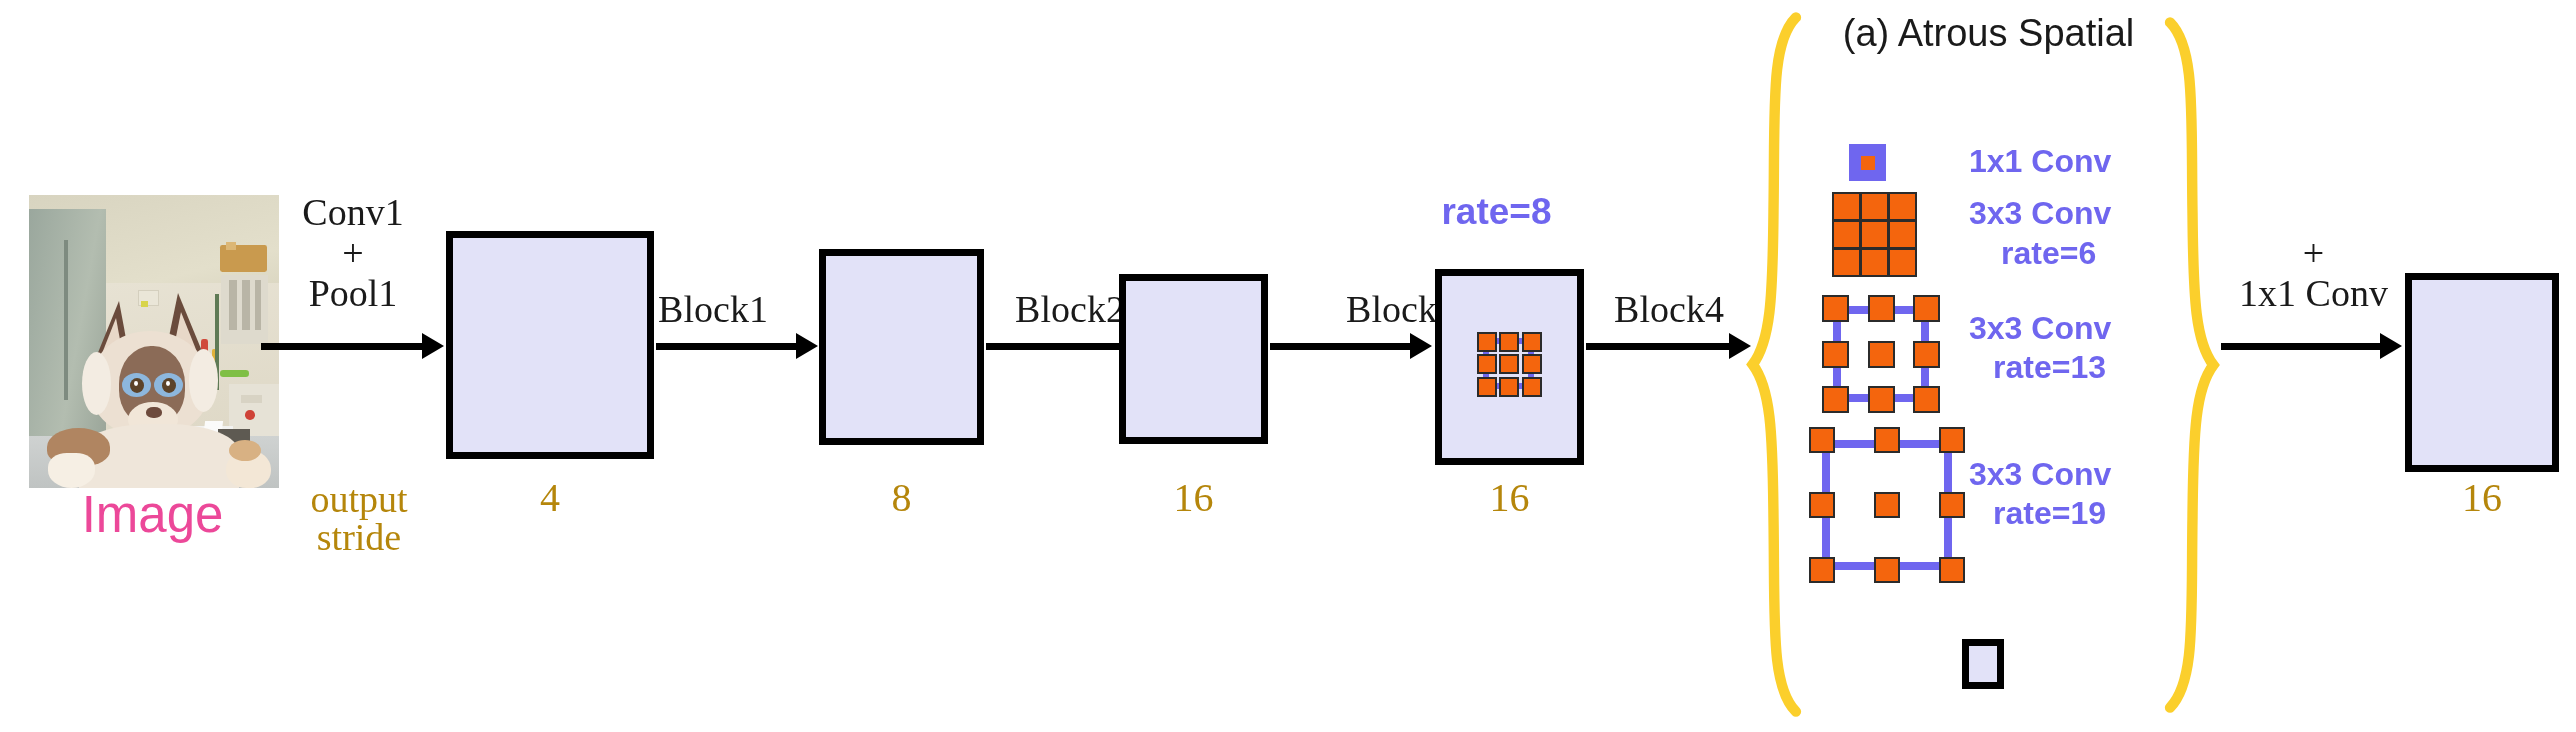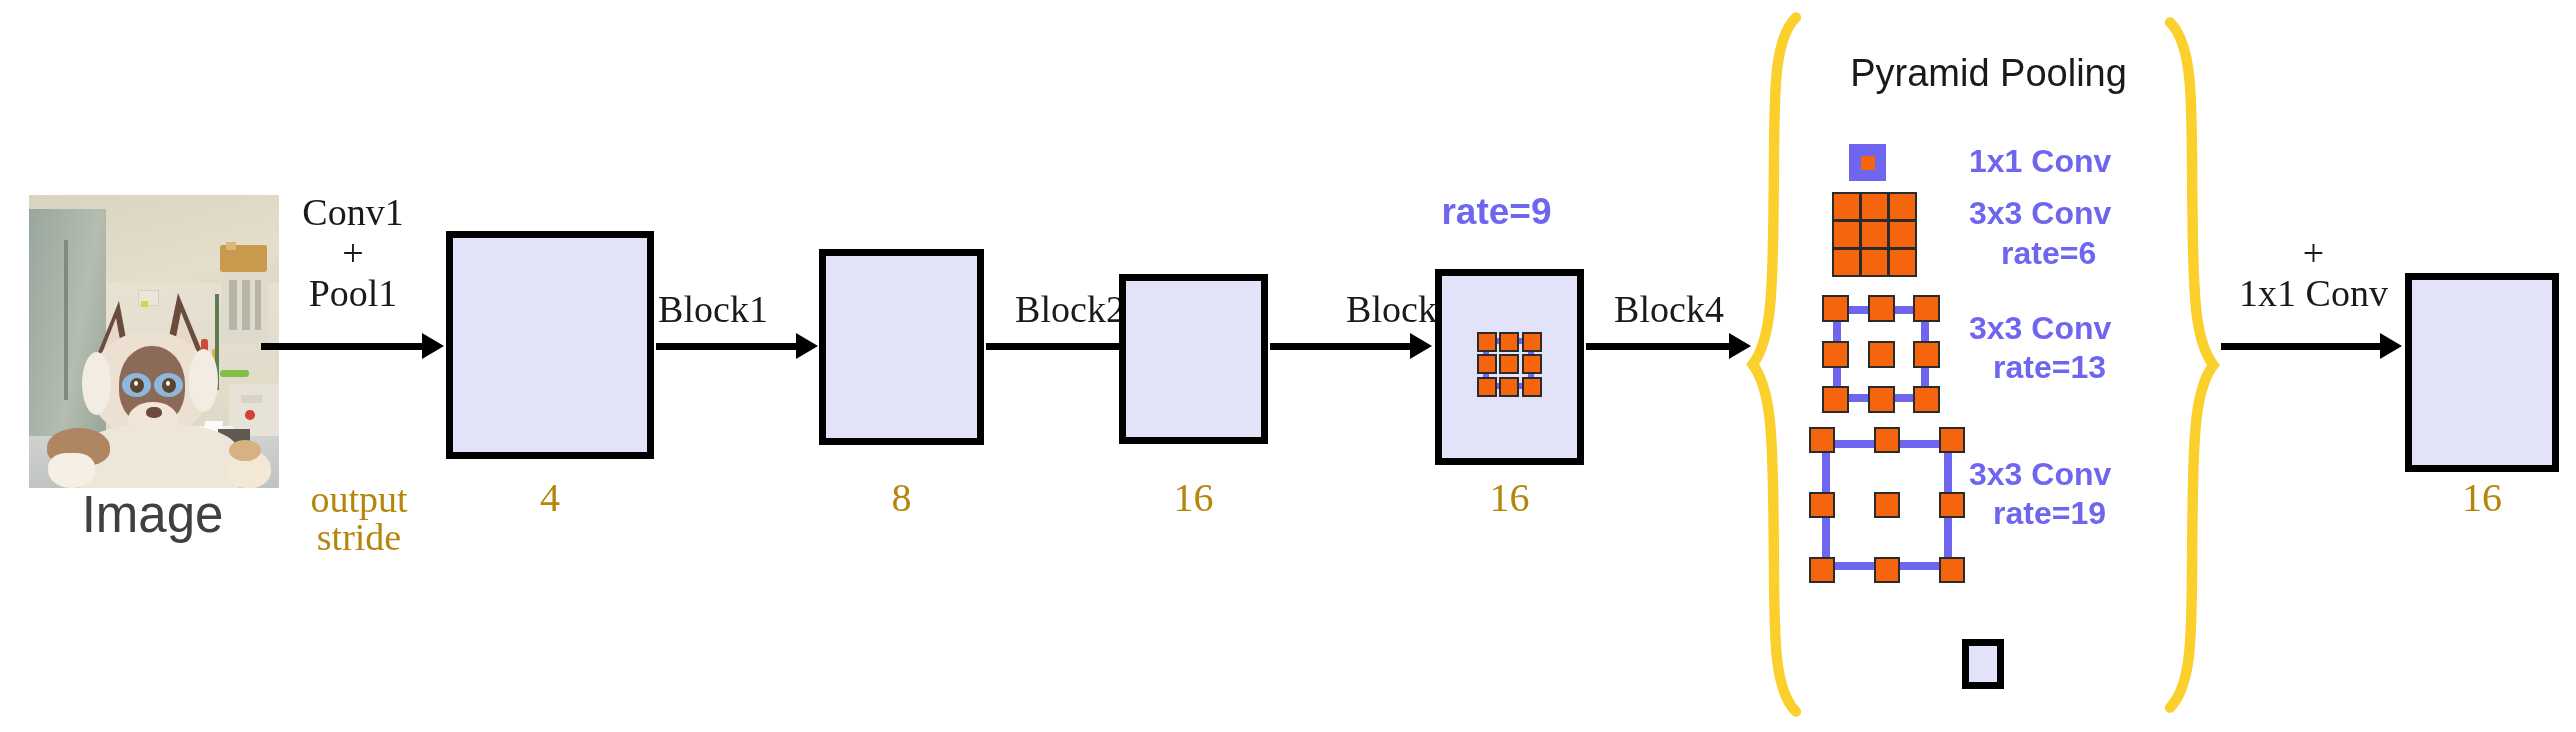--- a/index.html
+++ b/index.html
@@ -30,21 +30,21 @@
   }
 
   
   .t{position:absolute;white-space:pre;line-height:1.08;}
   .dark{color:#1a1a1a;font-size:38px;font-family:"Liberation Serif",serif;}
   .darksans{color:#1a1a1a;font-size:38px;font-family:"Liberation Sans",sans-serif;}
   .brown{color:#b5860b;font-size:38px;font-family:"Liberation Serif",serif;}
   .brownnum{color:#b5860b;font-size:40px;font-family:"Liberation Serif",serif;}
   .purple{color:#6f66ef;font-size:32px;font-weight:bold;font-family:"Liberation Sans",sans-serif;}
   .purplebig{color:#6f66ef;font-size:37px;font-weight:bold;font-family:"Liberation Sans",sans-serif;}
-  .imgcap{color:#404040;font-size:51px;font-family:"Liberation Sans",sans-serif;}
+  .imgcap{color:#ec4899;font-size:51px;font-family:"Liberation Sans",sans-serif;}
   .center{text-align:center;}
 
   
   .photo{
     position:absolute;overflow:hidden;background:#cfcec2;
   }
   .photo .layer{position:absolute;}
 
   
   .kgrid{position:absolute;}
@@ -153,21 +153,21 @@
 
   <span class="t dark center" style="left:985px;top:289px;width:170px;">Block2</span>
   <div class="arrow" style="left:986px;top:343px;width:141px;"></div>
 
   <div class="fbox" style="left:1119px;top:274px;width:149px;height:170px;"></div>
   <span class="t brownnum center" style="left:1119px;top:476px;width:149px;">16</span>
 
   <span class="t dark center" style="left:1316px;top:289px;width:170px;">Block3</span>
   <div class="arrow" style="left:1270px;top:343px;width:141px;"></div>
 
-  <span class="t purplebig center" style="left:1406px;top:192px;width:181px;">rate=9</span>
+  <span class="t purplebig center" style="left:1406px;top:192px;width:181px;">rate=8</span>
 
   <div class="fbox" style="left:1435px;top:269px;width:149px;height:196px;"></div>
 
   <div class="kgrid dense" style="left:1475px;top:330px;width:67px;height:67px;">
     <div class="frame" style="left:8px;top:8px;width:51px;height:51px;"></div>
     <div class="kdot" style="left:1.6px;top:1.6px;width:20px;height:20px;"></div>
     <div class="kdot" style="left:24px;top:1.6px;width:20px;height:20px;"></div>
     <div class="kdot" style="left:47px;top:1.6px;width:20px;height:20px;"></div>
     <div class="kdot" style="left:1.6px;top:24px;width:20px;height:20px;"></div>
     <div class="kdot" style="left:24px;top:24px;width:20px;height:20px;"></div>
@@ -181,21 +181,21 @@
 
   <span class="t dark center" style="left:1584px;top:289px;width:170px;">Block4</span>
   <div class="arrow" style="left:1586px;top:343px;width:144px;"></div>
 
   <div class="brace abs" style="left:1746px;top:11.2px;width:63px;height:707px;">
     <svg width="63" height="707" viewBox="0 0 78 882">
       <path d="M62 8 C30 40, 36 120, 34 250 C33 360, 30 412, 8 441 C30 470, 33 522, 34 632 C36 762, 30 842, 62 874" fill="none" stroke="#fbcf2c" stroke-width="13" stroke-linecap="round"></path>
     </svg>
   </div>
 
-  <span class="t darksans center" style="left:1796px;top:53px;width:385px;">Pyramid Pooling</span>
+  <span class="t darksans center" style="left:1796px;top:13px;width:385px;">(a) Atrous Spatial</span>
 
   <div class="conv1" style="left:1849px;top:144px;width:37px;height:37px;">
     <div class="inner" style="left:12px;top:12px;width:13.6px;height:13.6px;"></div>
   </div>
   <span class="t purple" style="left:1969px;top:144px;width:233px;">1x1 Conv</span>
 
   <div class="kgrid" style="left:1832px;top:192px;width:85px;height:85px;">
     <div class="frame" style="left:8.8px;top:8.8px;width:67px;height:67px;"></div>
     <div class="kdot" style="left:0px;top:0px;width:29px;height:29px;"></div>
     <div class="kdot" style="left:28px;top:0px;width:29px;height:29px;"></div>

